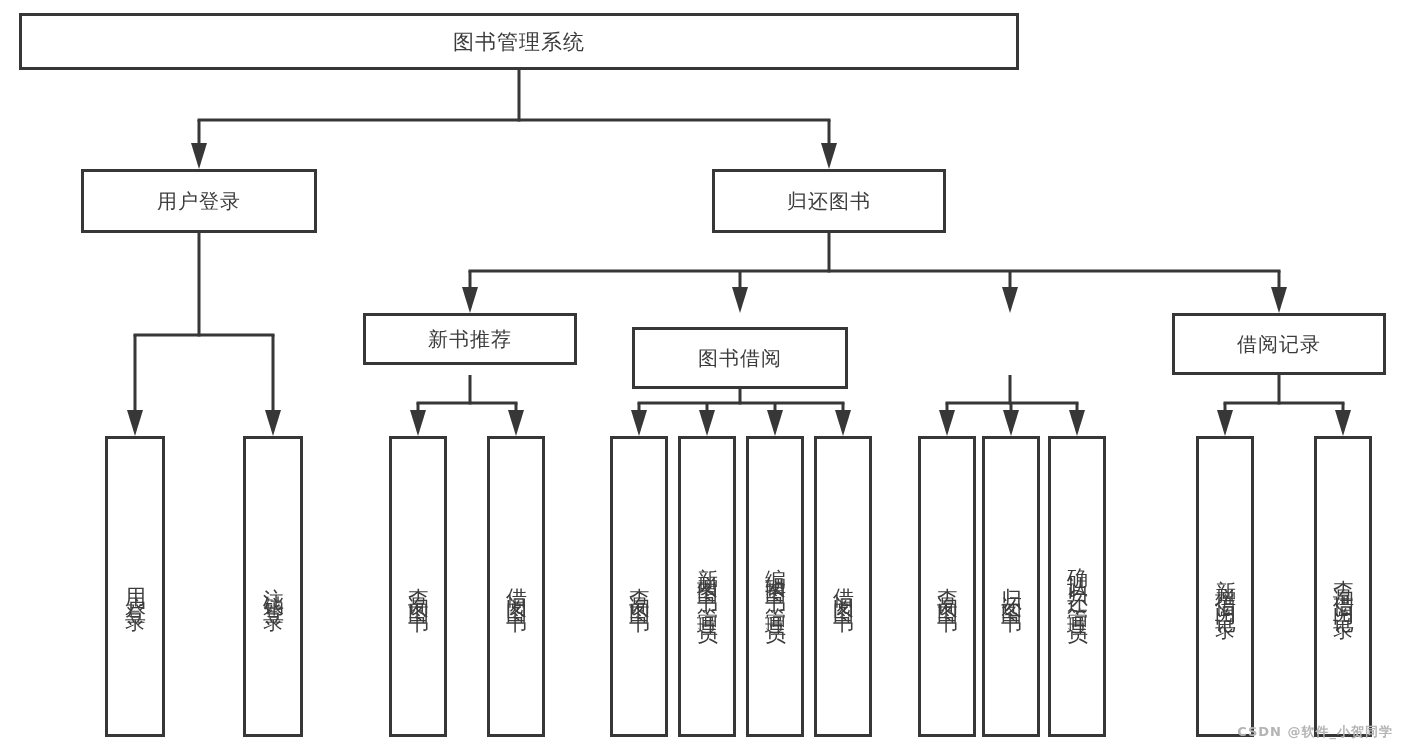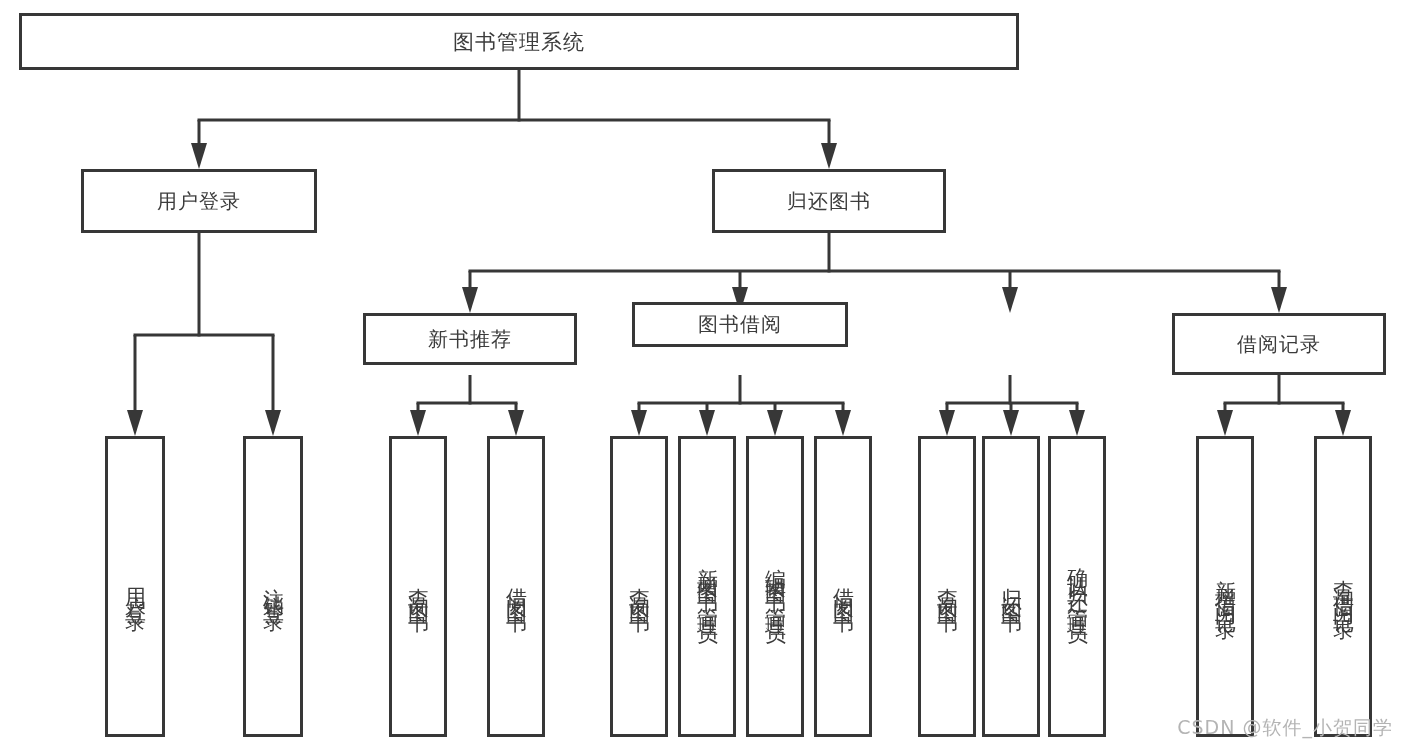--- a/index.html
+++ b/index.html
@@ -47,24 +47,25 @@
     text-orientation: mixed;
     font-size: 21px;
     letter-spacing: 8px;
     line-height: 1;
     white-space: nowrap;
   }
   .watermark {
     position: absolute;
     right: 12px;
     bottom: 6px;
-    font-size: 19px;
+    font-size: 13px;
     color: #b4b4b4;
     letter-spacing: 1px;
     white-space: nowrap;
+    font-weight: bold;
   }
 </style>
 </head>
 <body>
 
 <div class="canvas">
 
   <svg class="connectors" viewBox="0 0 1405 747" xmlns="http://www.w3.org/2000/svg">
     <g stroke="#373737" stroke-width="3" fill="none">
 
@@ -133,21 +134,21 @@
       <polygon points="1335,410 1351,410 1343,436"></polygon>
     </g>
   </svg>
 
   <div class="node node-h node-root" style="left:19px;top:13px;width:1000px;height:57px">图书管理系统</div>
 
   <div class="node node-h" style="left:81px;top:169px;width:236px;height:64px">用户登录</div>
   <div class="node node-h" style="left:712px;top:169px;width:234px;height:64px">归还图书</div>
 
   <div class="node node-h" style="left:363px;top:313px;width:214px;height:52px">新书推荐</div>
-  <div class="node node-h" style="left:632px;top:302px;width:216px;height:45px">图书借阅</div>
+  <div class="node node-h" style="left:632px;top:327px;width:216px;height:62px">图书借阅</div>
   <div class="node node-h" style="left:1172px;top:313px;width:214px;height:62px">借阅记录</div>
 
   <div class="node node-v" style="left:105px;top:436px;width:60px;height:301px">用户登录</div>
   <div class="node node-v" style="left:243px;top:436px;width:60px;height:301px">注销登录</div>
 
   <div class="node node-v" style="left:389px;top:436px;width:58px;height:301px">查询图书</div>
   <div class="node node-v" style="left:487px;top:436px;width:58px;height:301px">借阅图书</div>
 
   <div class="node node-v" style="left:610px;top:436px;width:58px;height:301px">查询图书</div>
   <div class="node node-v" style="left:678px;top:436px;width:58px;height:301px">新增图书（管理员）</div>

